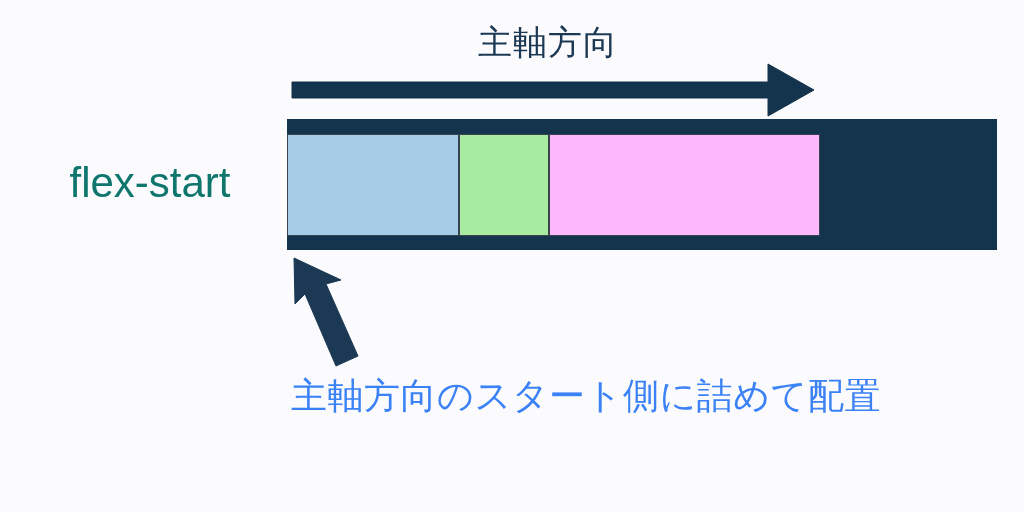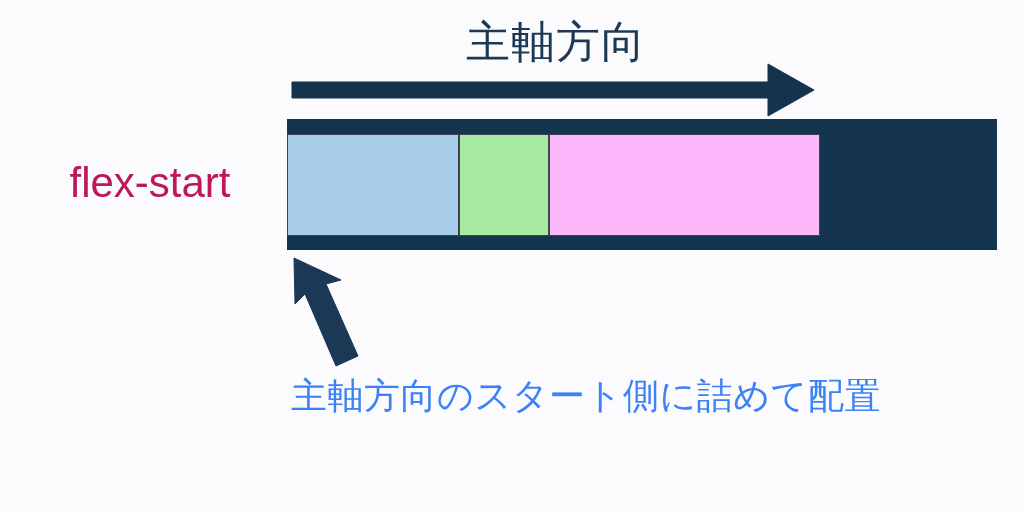--- a/index.html
+++ b/index.html
@@ -15,25 +15,25 @@
   }
   #stage {
     position: relative;
     width: 1024px;
     height: 512px;
   }
 
   
   #main-axis-label {
     position: absolute;
-    left: 296px;
+    left: 288px;
     top: 22px;
     width: 520px;
     text-align: center;
-    font-size: 44px;
+    font-size: 34px;
     line-height: 40px;
     color: #1b3954;
     letter-spacing: 1px;
     white-space: nowrap;
   }
 
   
   #main-axis-arrow {
     position: absolute;
     left: 286px;
@@ -44,21 +44,21 @@
 
   
   #property-label {
     position: absolute;
     left: 34px;
     top: 155px;
     width: 232px;
     text-align: center;
     font-size: 42px;
     line-height: 56px;
-    color: #be185d;
+    color: #0f766e;
     white-space: nowrap;
   }
 
   
   #flex-container {
     position: absolute;
     left: 287px;
     top: 119px;
     width: 710px;
     height: 131px;

